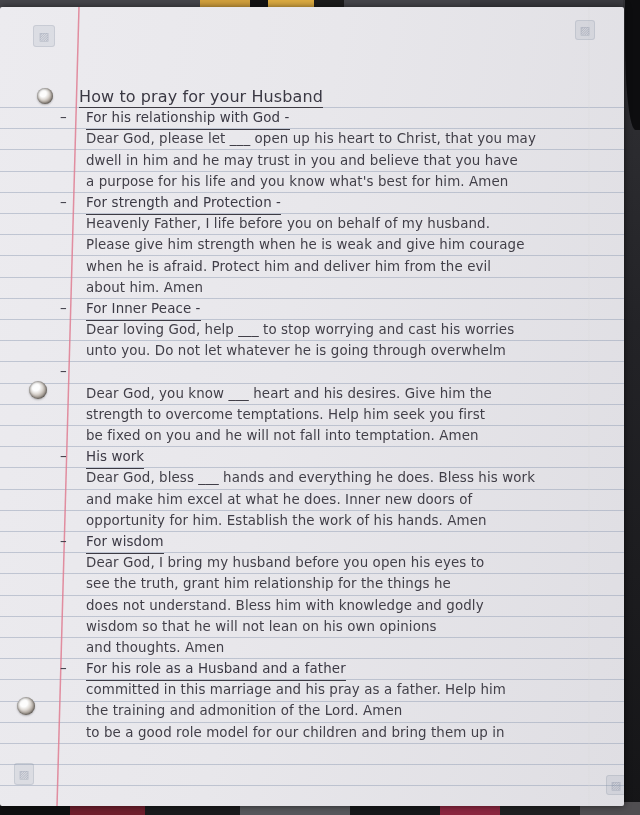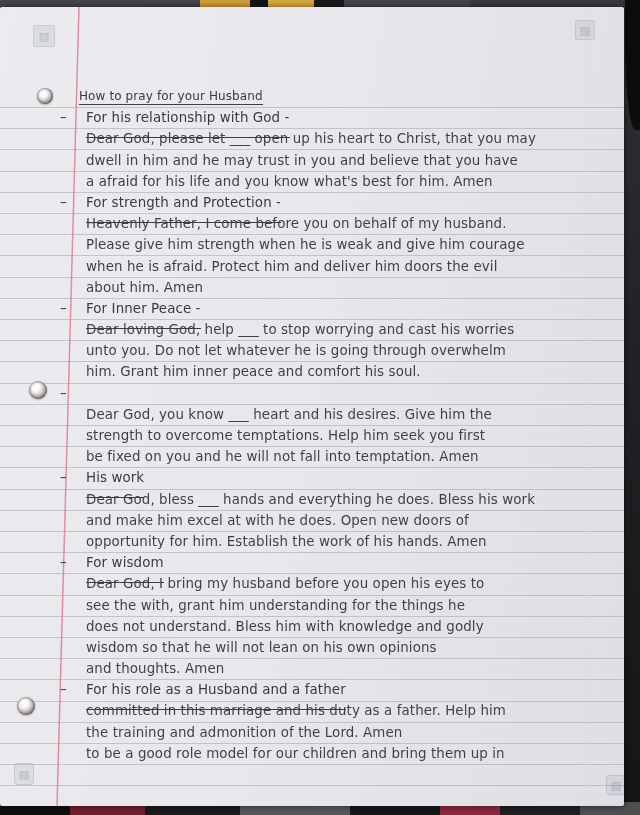--- a/index.html
+++ b/index.html
@@ -57,25 +57,25 @@
     color:rgba(105,115,140,.38);font-size:11px;line-height:1;}
   .wm-tl{left:33px;top:18px;}
   .wm-tr{left:575px;top:13px;width:18px;height:18px;}
   .wm-bl{left:14px;top:756px;width:18px;height:20px;}
   .wm-br{left:606px;top:768px;width:18px;height:18px;}
 
   
   .content{position:absolute;left:0;top:79px;right:0;color:#413f48;}
   .row{height:21.2px;line-height:21.2px;white-space:nowrap;
     font-size:13.4px;padding-left:86px;letter-spacing:.1px;overflow:visible;}
-  .row.title-row{font-size:12px;padding-left:79px;font-weight:500;color:#3a3843;}
+  .row.title-row{font-size:16px;padding-left:79px;font-weight:500;color:#3a3843;}
   .title-row .utext{border-bottom:1.7px solid #3d3b44;padding-bottom:1px;}
   .row.heading-row{position:relative;color:#3b3944;font-weight:500;}
   .heading-row .bullet{position:absolute;left:60px;border:none;}
-  .heading-row .htext{border-bottom:1.5px solid #3d3b44;padding-bottom:12px;}
+  .heading-row .htext{border-bottom:1.5px solid #3d3b44;padding-bottom:4px;}
   .scribble{display:inline-block;width:27px;height:9px;margin:0 4px;
     background:#2f2d35;border-radius:3px;vertical-align:middle;transform:rotate(-2deg);}
 </style>
 </head>
 <body>
 
 <div class="top-strip">
   <div class="ts-seg ts-y1"></div>
   <div class="ts-seg ts-k1"></div>
   <div class="ts-seg ts-y2"></div>
@@ -119,49 +119,48 @@
       <span>▨</span>
     </div>
 
   <div class="content">
 
     <div class="row title-row"><span class="utext">How to pray for your Husband</span></div>
 
     <div class="row heading-row"><span class="bullet">–</span><span class="htext">For his relationship with God -</span></div>
     <div class="row">Dear God, please let ___ open up his heart to Christ, that you may</div>
     <div class="row">dwell in him and he may trust in you and believe that you have</div>
-    <div class="row">a afraid for his life and you know what's best for him. Amen</div>
+    <div class="row">a purpose for his life and you know what's best for him. Amen</div>
 
     <div class="row heading-row"><span class="bullet">–</span><span class="htext">For strength and Protection -</span></div>
-    <div class="row">Heavenly Father, I come before you on behalf of my husband.</div>
+    <div class="row">Heavenly Father, I life before you on behalf of my husband.</div>
     <div class="row">Please give him strength when he is weak and give him courage</div>
-    <div class="row">when he is afraid. Protect him and deliver him doors the evil</div>
+    <div class="row">when he is afraid. Protect him and deliver him from the evil</div>
     <div class="row">about him. Amen</div>
 
     <div class="row heading-row"><span class="bullet">–</span><span class="htext">For Inner Peace -</span></div>
     <div class="row">Dear loving God, help ___ to stop worrying and cast his worries</div>
     <div class="row">unto you. Do not let whatever he is going through overwhelm</div>
-    <div class="row">him. Grant him inner peace and comfort his soul.</div>
 
     <div class="row heading-row"><span class="bullet">–</span></div>
     <div class="row">Dear God, you know ___ heart and his desires. Give him the</div>
     <div class="row">strength to overcome temptations. Help him seek you first</div>
     <div class="row">be fixed on you and he will not fall into temptation. Amen</div>
 
     <div class="row heading-row"><span class="bullet">–</span><span class="htext">His work</span></div>
     <div class="row">Dear God, bless ___ hands and everything he does. Bless his work</div>
-    <div class="row">and make him excel at with he does. Open new doors of</div>
+    <div class="row">and make him excel at what he does. Inner new doors of</div>
     <div class="row">opportunity for him. Establish the work of his hands. Amen</div>
 
     <div class="row heading-row"><span class="bullet">–</span><span class="htext">For wisdom</span></div>
     <div class="row">Dear God, I bring my husband before you open his eyes to</div>
-    <div class="row">see the with, grant him understanding for the things he</div>
+    <div class="row">see the truth, grant him relationship for the things he</div>
     <div class="row">does not understand. Bless him with knowledge and godly</div>
     <div class="row">wisdom so that he will not lean on his own opinions</div>
     <div class="row">and thoughts. Amen</div>
 
     <div class="row heading-row"><span class="bullet">–</span><span class="htext">For his role as a Husband and a father</span></div>
-    <div class="row">committed in this marriage and his duty as a father. Help him</div>
+    <div class="row">committed in this marriage and his pray as a father. Help him</div>
     <div class="row">the training and admonition of the Lord. Amen</div>
     <div class="row">to be a good role model for our children and bring them up in</div>
 
   </div>
 </div>
 
 </body></html>

